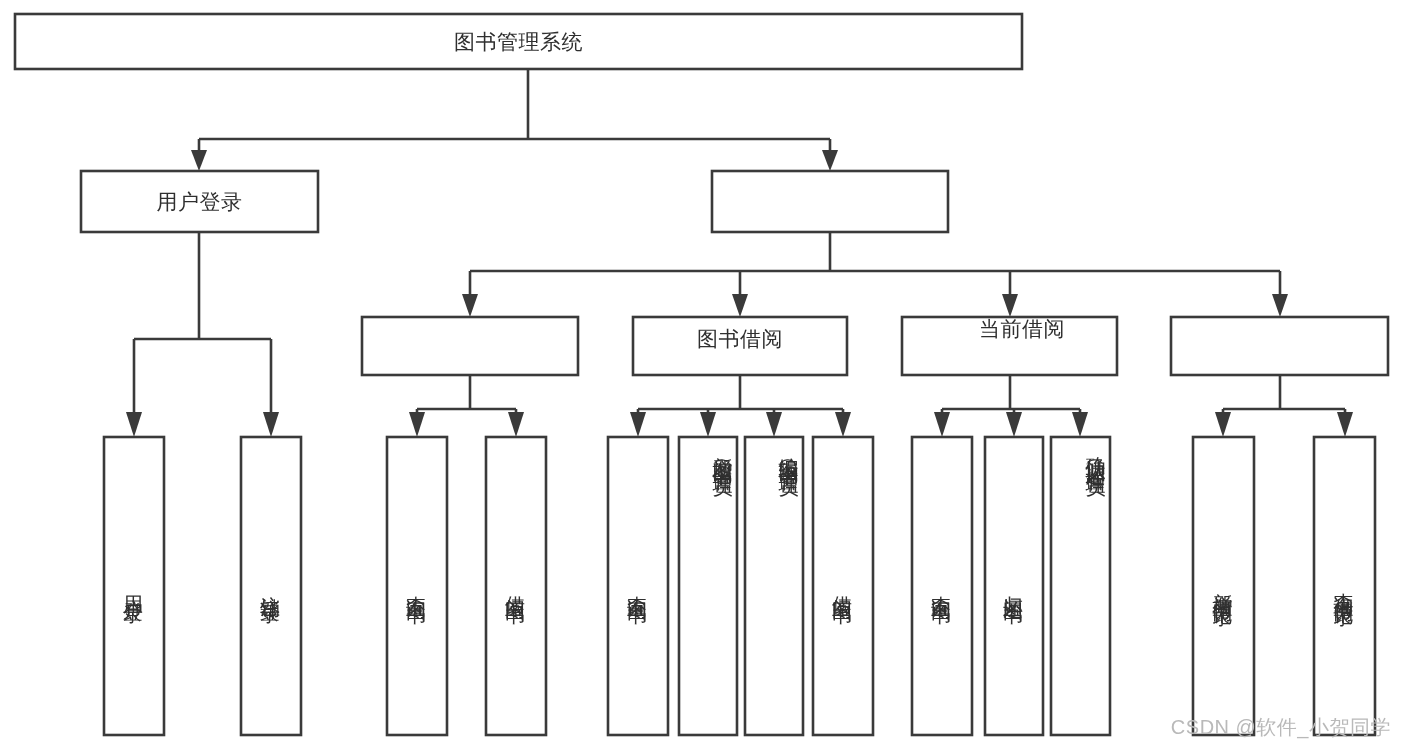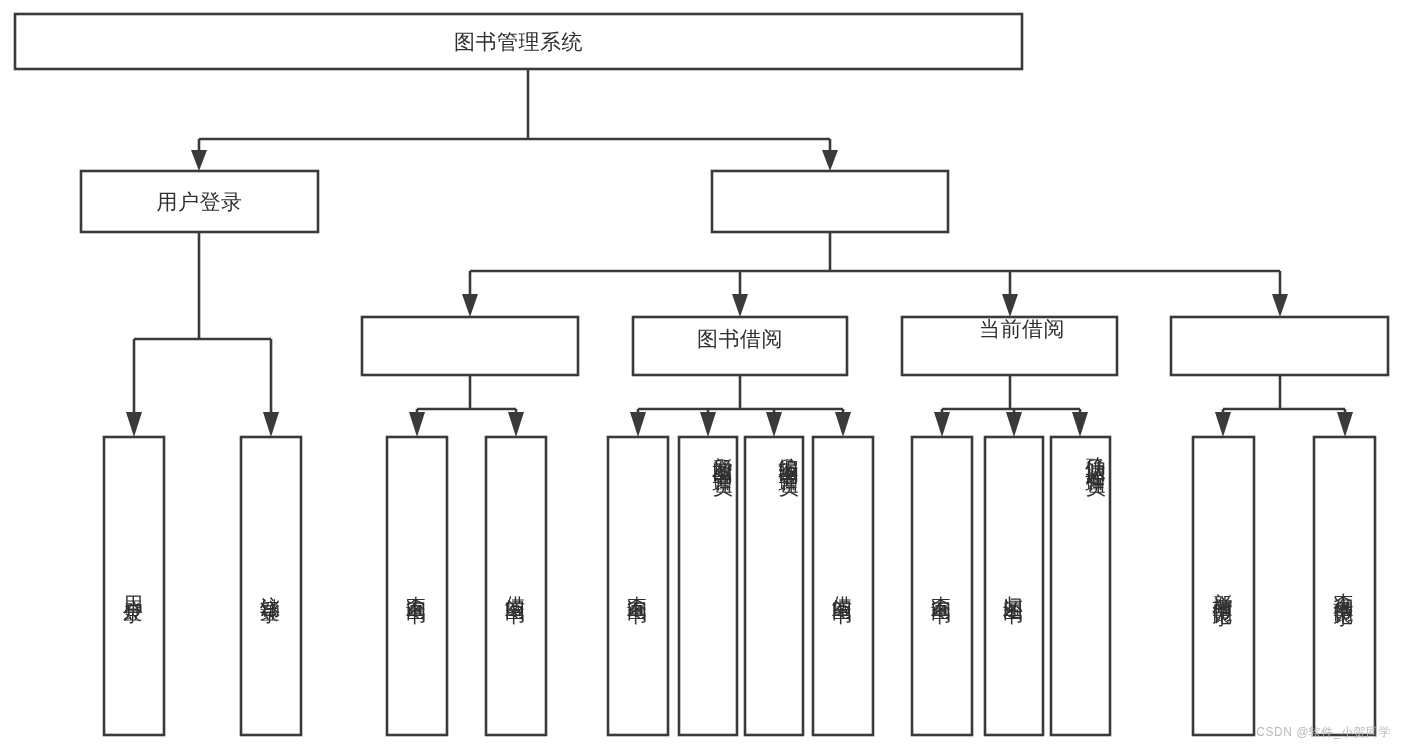--- a/index.html
+++ b/index.html
@@ -67,21 +67,21 @@
   }
   .node-label.vertical.centered {
     align-items: center;
     justify-content: center;
     padding-top: 0;
   }
   .watermark {
     position: absolute;
     right: 14px;
     bottom: 6px;
-    font-size: 12px;
+    font-size: 20px;
     color: #b9b9b9;
     font-family: "Liberation Sans", "DejaVu Sans", sans-serif;
     white-space: nowrap;
     letter-spacing: 0.5px;
   }
 </style>
 </head>
 <body>
 
 <div id="diagram-root">

